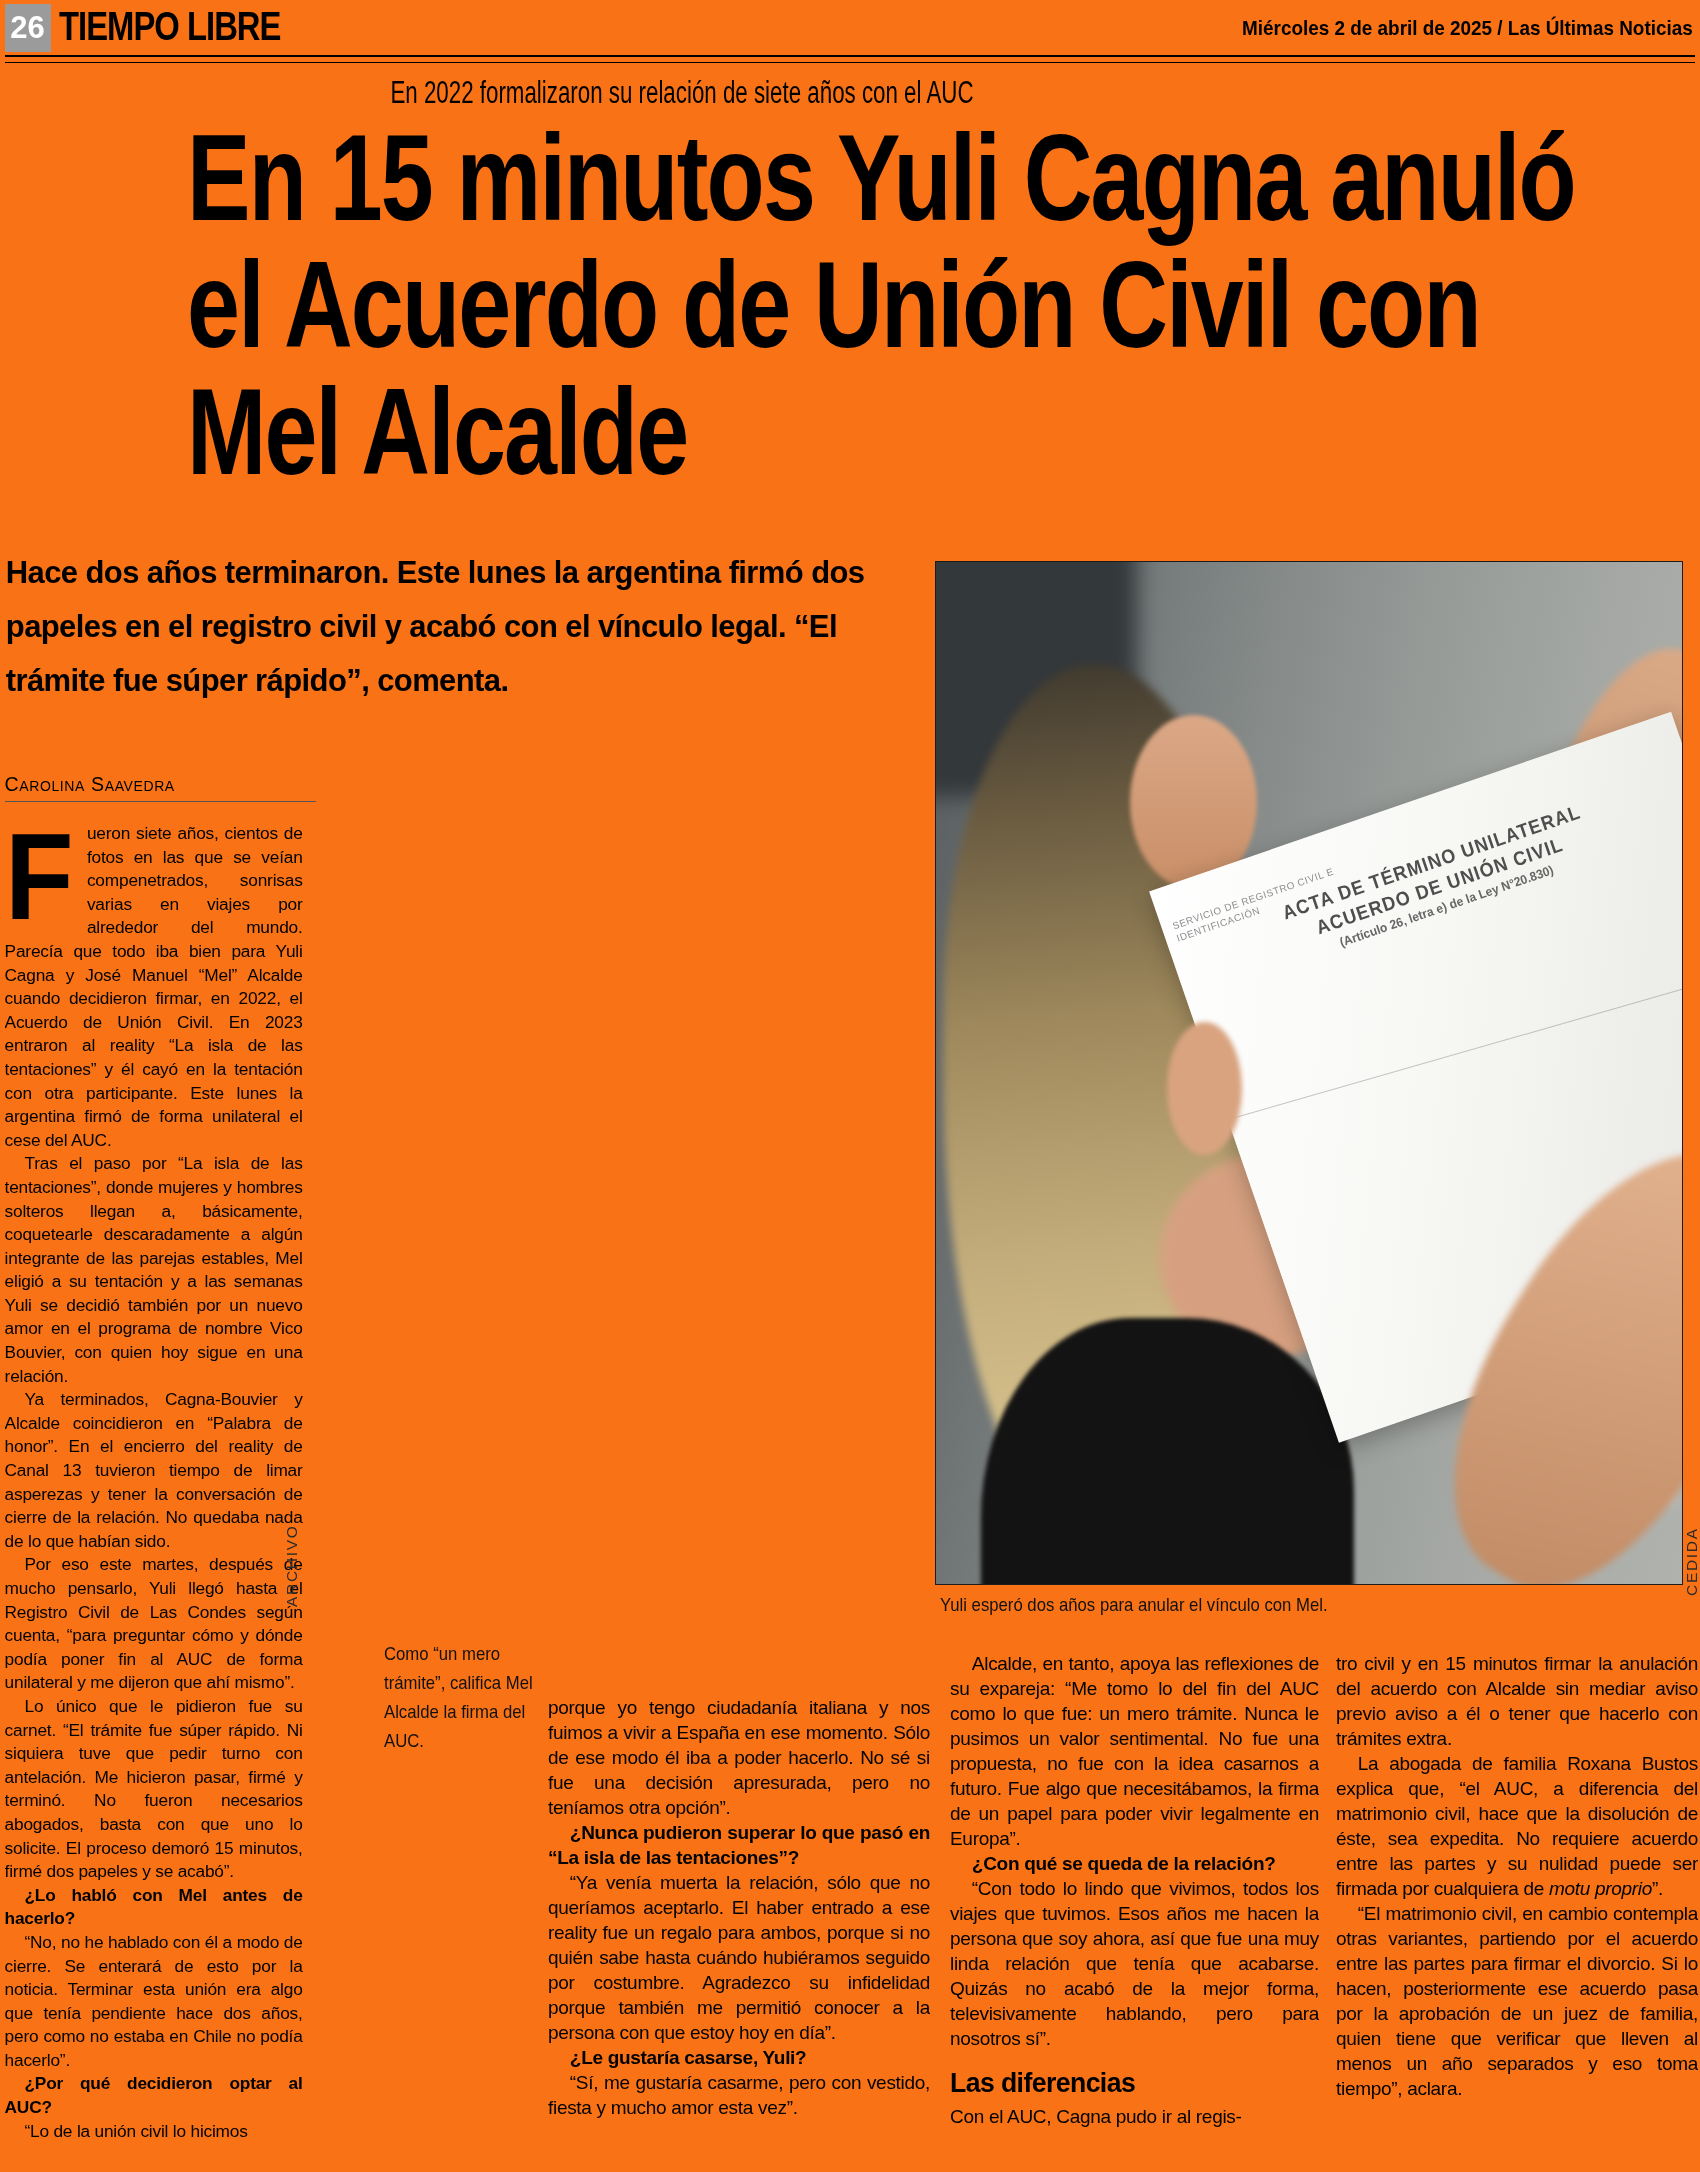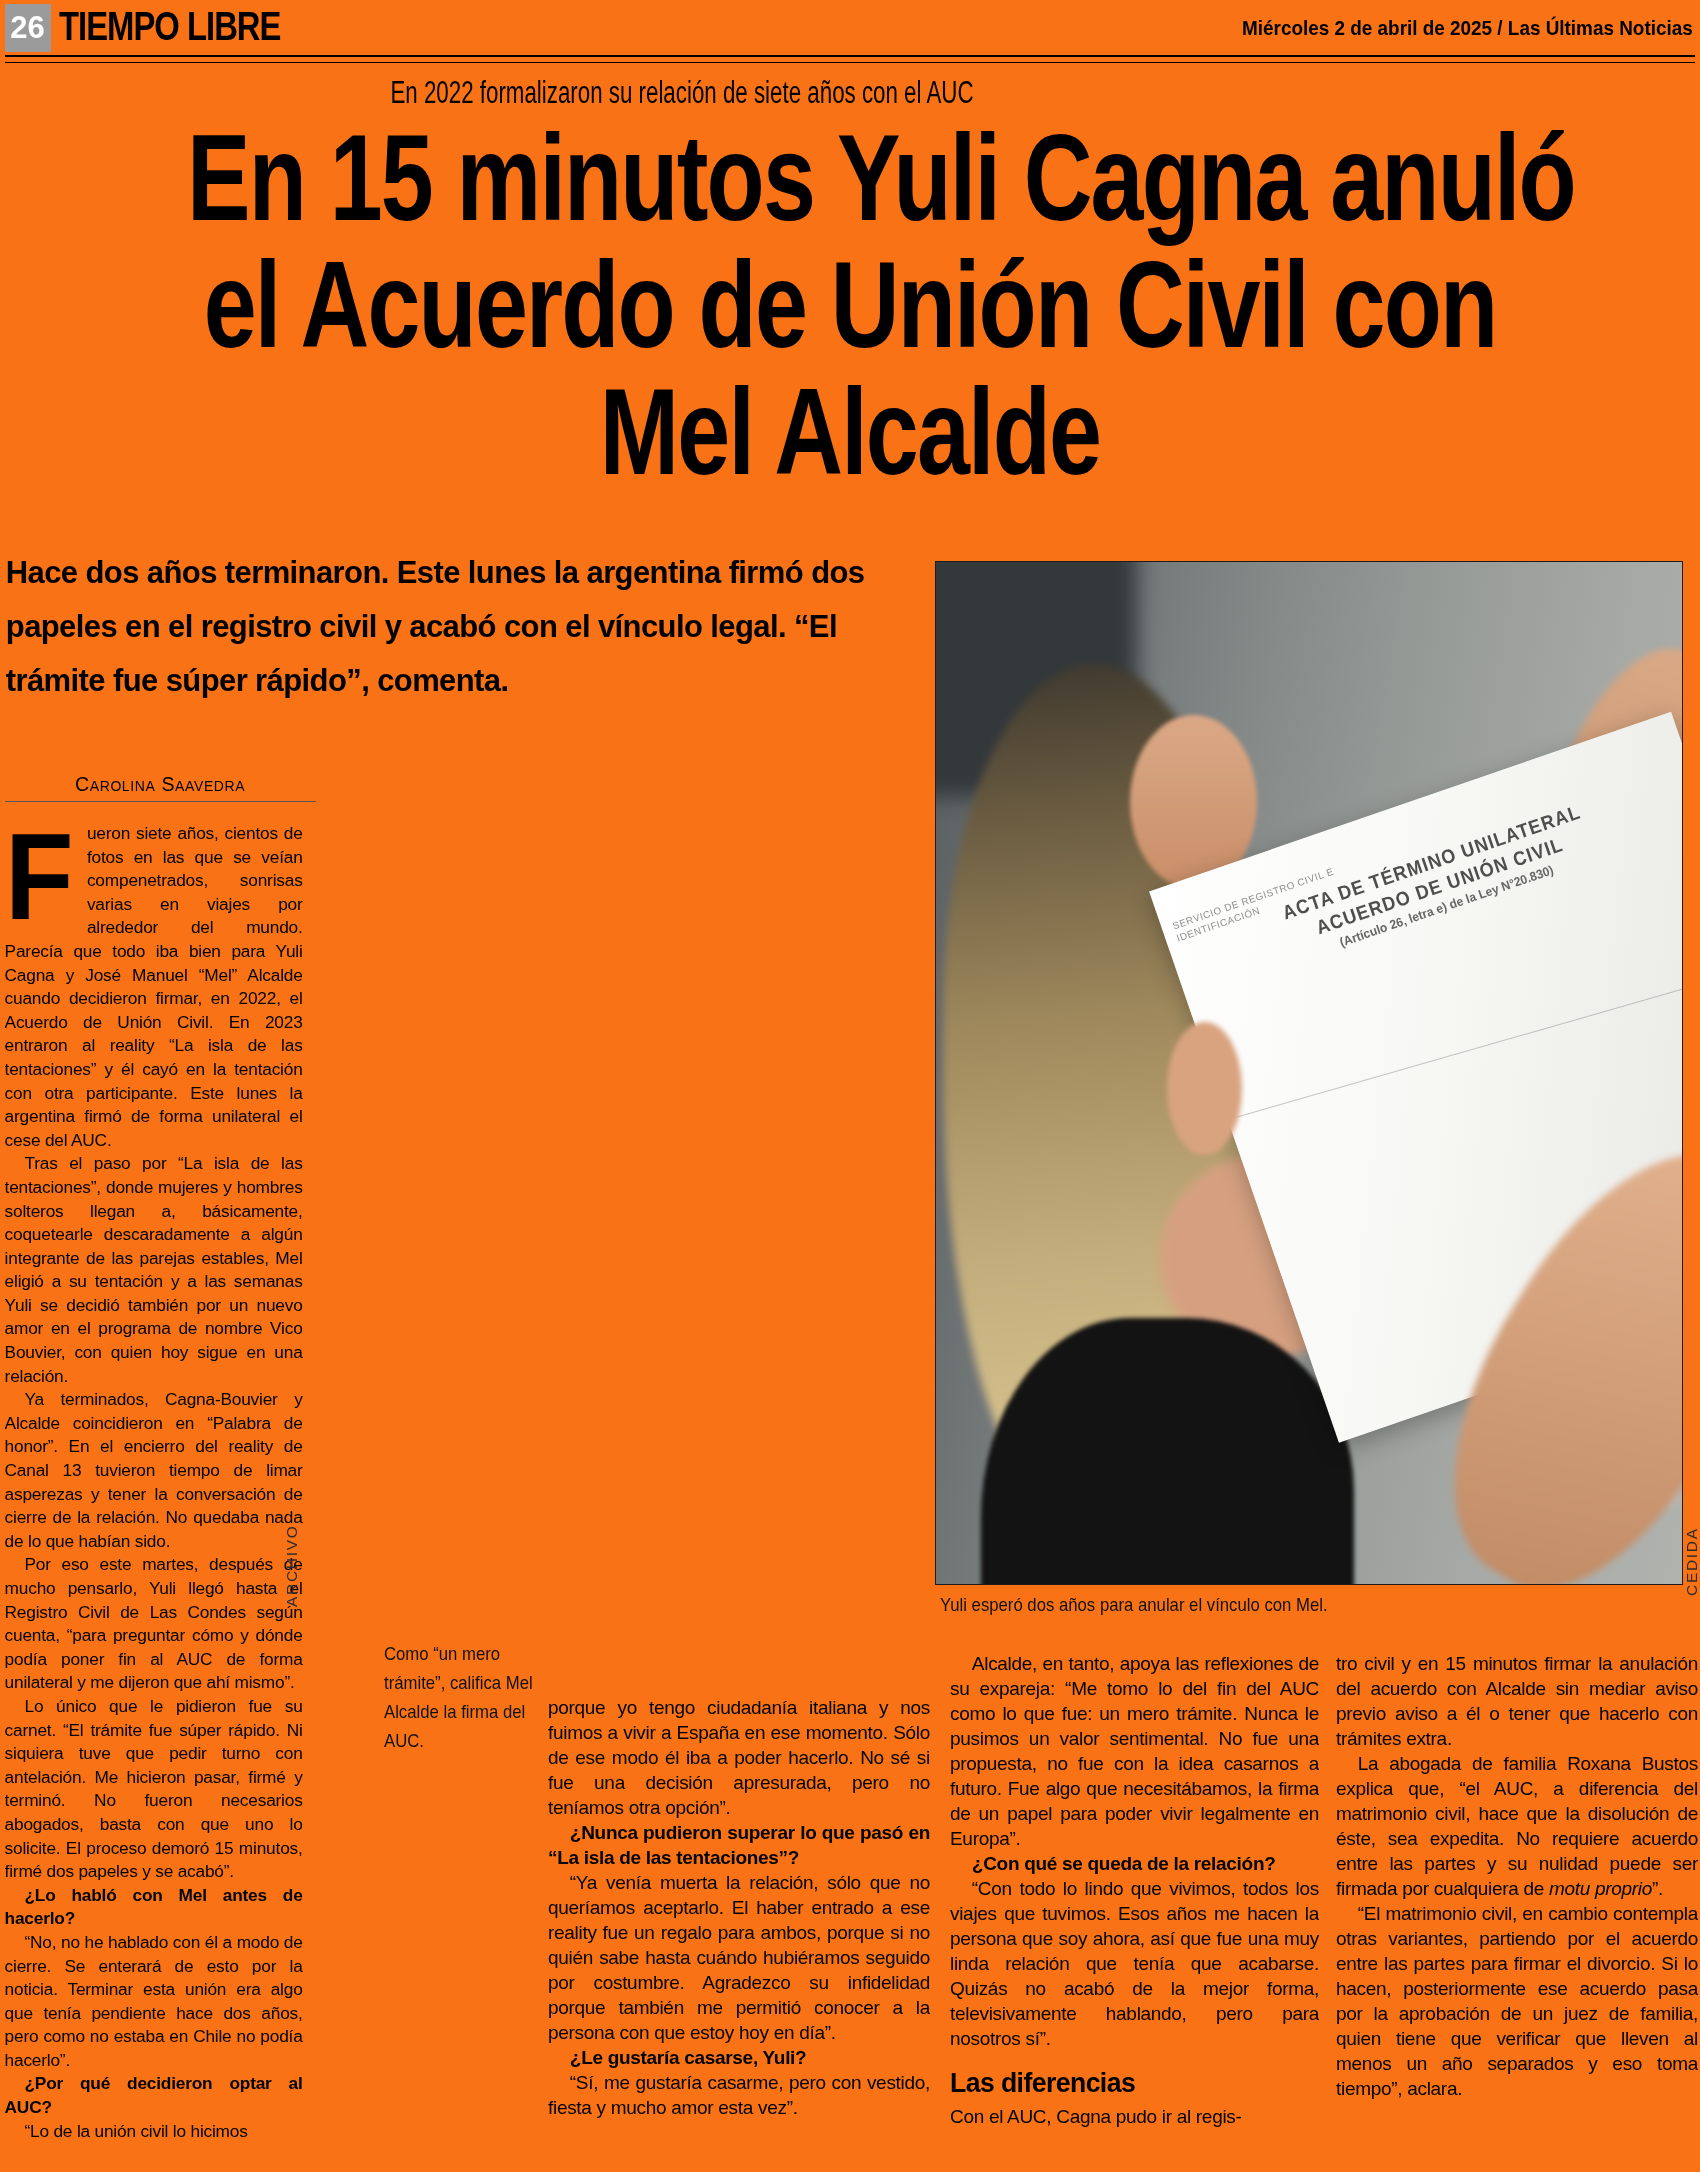--- a/index.html
+++ b/index.html
@@ -12,29 +12,29 @@
     color:#fff;font:700 31px/48px "Liberation Sans",sans-serif;text-align:center;}
   .section-title{position:absolute;left:59px;top:1.2px;font:700 40px/51px "Liberation Sans",sans-serif;
     letter-spacing:-1.2px;transform:scaleX(0.82);transform-origin:0 0;white-space:nowrap;}
   .edition{position:absolute;right:7px;top:15px;font:700 21px/25px "Liberation Sans",sans-serif;
     transform:scaleX(0.9);transform-origin:100% 0;white-space:nowrap;}
   .head-rule{position:absolute;left:4.6px;right:4.6px;top:55px;height:4.6px;
     border-top:2.9px solid #000;border-bottom:1.2px solid #000;}
   
   .kicker{position:absolute;left:682px;top:75px;font:400 31px/35px "Liberation Sans",sans-serif;
     transform:translateX(-50%) scaleX(0.72);white-space:nowrap;}
-  .headline{position:absolute;left:0;right:0;top:115px;text-align:center;}
+  .headline{position:absolute;left:0;right:0;top:115px;text-align:left;}
   .headline .hl{display:block;font:700 122px/127px "Liberation Sans",sans-serif;
     letter-spacing:-2.3px;transform:scaleX(0.78);white-space:nowrap;}
   
   .lead{position:absolute;left:5.8px;top:546px;width:901px;
     font:700 31px/54px "Liberation Sans",sans-serif;letter-spacing:-0.6px;}
   .byline{position:absolute;left:4.6px;top:773px;width:311px;
     font:400 19.6px/23px "Liberation Sans",sans-serif;font-variant:small-caps;letter-spacing:0.6px;
-    border-bottom:1.7px solid #555;padding-bottom:4.6px;text-align:center;}
+    border-bottom:1.7px solid #555;padding-bottom:4.6px;}
   
   .col{position:absolute;overflow:hidden;text-align:justify;}
   .col p{margin:0;text-indent:1.15em;}
   .col p.noindent{text-indent:0;}
   .col .q{font-weight:700;}
   #col1{left:4.6px;top:822px;width:298px;height:1346px;font:400 17.3px/23.6px "Liberation Sans",sans-serif;letter-spacing:-0.2px;}
   #col2{left:548px;top:1651px;width:382px;height:518px;font:400 19px/25px "Liberation Sans",sans-serif;letter-spacing:-0.3px;margin-top:44px;}
   #col3{left:950px;top:1651px;width:369px;height:518px;font:400 19px/25px "Liberation Sans",sans-serif;letter-spacing:-0.3px;}
   #col4{left:1336px;top:1651px;width:362px;height:518px;font:400 19px/25px "Liberation Sans",sans-serif;letter-spacing:-0.3px;}
   .dropcap{float:left;font:700 122px/98px "Liberation Sans",sans-serif;

